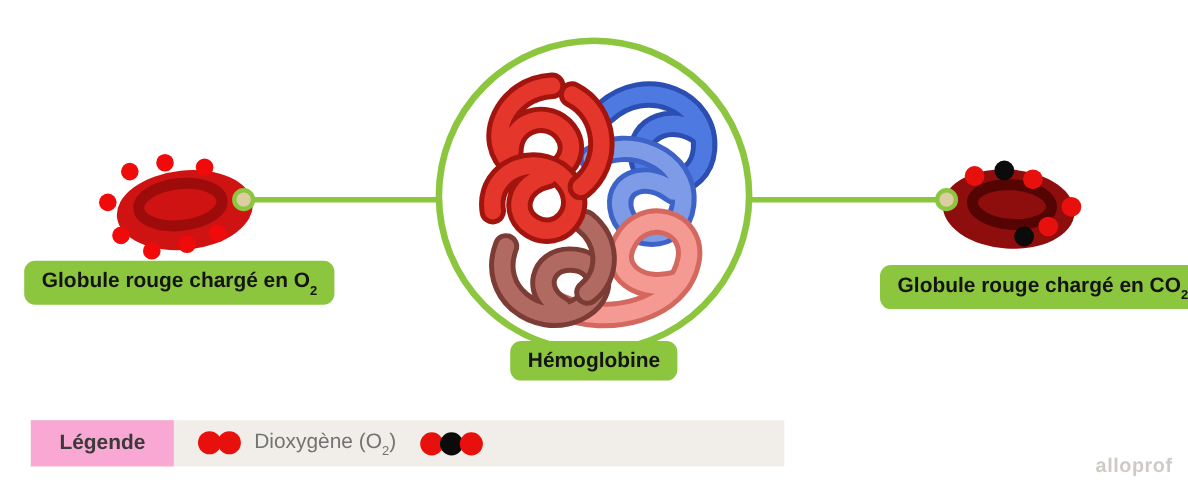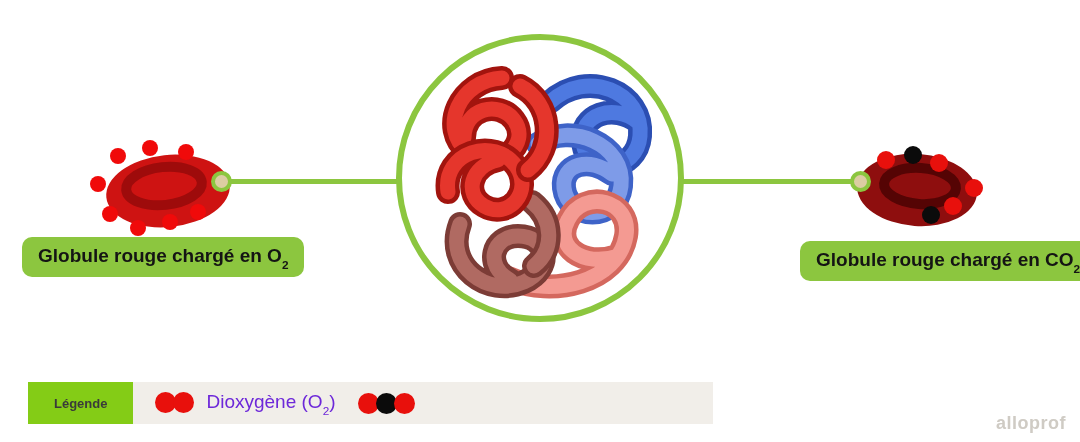--- a/index.html
+++ b/index.html
@@ -31,23 +31,23 @@
            font-size:19px; line-height:1; padding:9px 16px 8px 16px; border-radius:10px;
            white-space:nowrap; }
   .badge sub { font-size:0.62em; position:relative; bottom:-2px; }
   #badge-left   { left:22px;  top:237px; }
   #badge-right  { left:760px; top:241px;margin-left:40px; }
   #badge-center { left:540px; top:310px; transform:translateX(-50%); }
 
   
   .legend { position:absolute; left:28px; top:382px; width:685px; height:42px;
             background:#F1EEE9; display:flex; align-items:center; }
-  .legend-title { background:#84cc16; height:100%; display:flex; align-items:center;
-                  padding:0 26px; font-weight:bold; font-size:13px; color:#3A3A3A; }
-  .legend-item { display:flex; margin-left:22px; font-size:19px; color:#6d28d9; }
+  .legend-title { background:#f9a8d4; height:100%; display:flex; align-items:center;
+                  padding:0 26px; font-weight:bold; font-size:19px; color:#3A3A3A; }
+  .legend-item { display:flex; margin-left:22px; font-size:19px; color:#737373; }
   .legend-item sub { font-size:0.62em; position:relative; bottom:-2px; }
   .dots { display:flex; align-items:center; margin-right:12px; }
   .dot { width:21px; height:21px; border-radius:50%; }
   .dot + .dot { margin-left:-3px; }
   .dot.red   { background:#E8100C; }
   .dot.black { background:#0B0B0B; }
 
   .watermark { position:absolute; right:14px; bottom:8px; color:#CFCBC4;
                font-size:18px; font-weight:bold; letter-spacing:0.5px; }
 </style>
@@ -115,20 +115,23 @@
         <path d="M 118 46 C 150 62 154 108 126 130" stroke="#A2140E" stroke-width="24"></path>
         <path d="M 118 46 C 150 62 154 108 126 130" stroke="#E5362C" stroke-width="15"></path>
       </g>
     </svg>
   </div>
 
   <div class="badge" id="badge-left">
     <span>Globule rouge chargé en O</span><sub>2</sub>
   </div>
 
+  <div class="badge" id="badge-center">
+    <span>Hémoglobine</span>
+  </div>
 
   <div class="badge" id="badge-right">
     <span>Globule rouge chargé en CO</span><sub>2</sub>
   </div>
 
   <div class="legend">
     <div class="legend-title">Légende</div>
 
     <div class="legend-item">
       <span class="dots">

